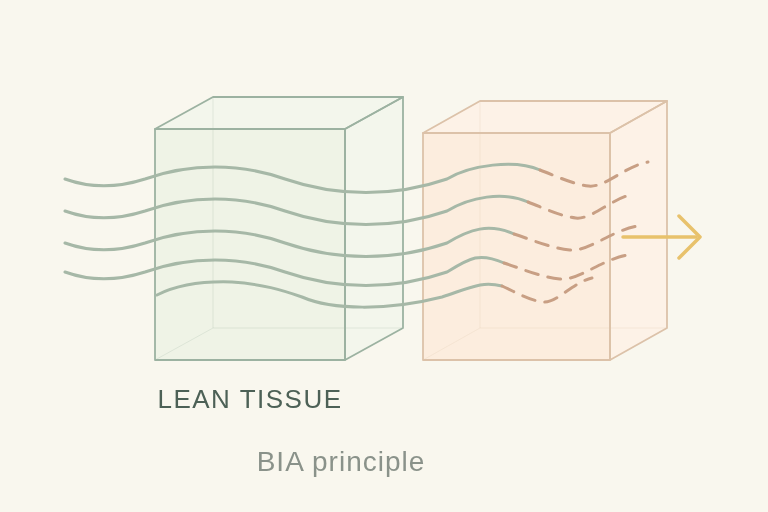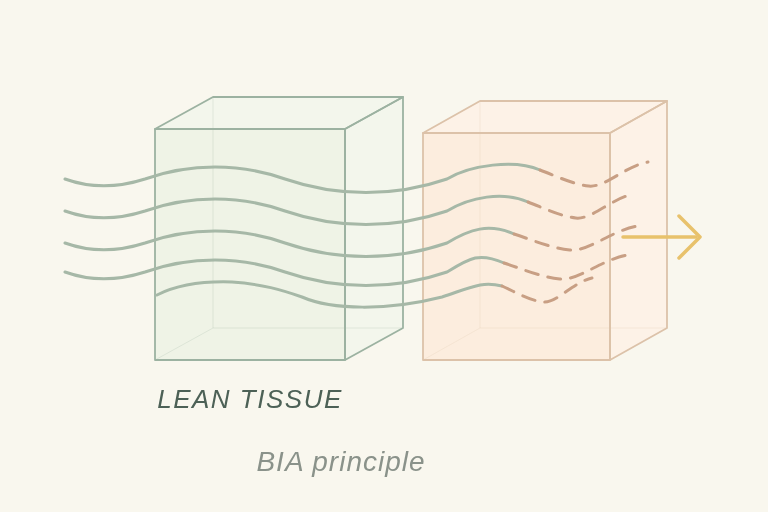--- a/index.html
+++ b/index.html
@@ -4,21 +4,20 @@
 <style>
   html,body{margin:0;padding:0;}
   body{
     width:768px;height:512px;overflow:hidden;
     background:var(--bg,#f9f7ee);
     font-family:"Liberation Sans",sans-serif;
   }
   .canvas{
     position:relative;width:756px;height:512px;
     background:var(--bg,#f9f7ee);
-    font-style:italic;
   }
   .canvas svg{position:absolute;left:0;top:0;}
   .tissue-label{
     position:absolute;top:384px;
     font-size:26px;font-weight:500;letter-spacing:1.5px;
     white-space:nowrap;transform:translateX(-50%);
   }
   .label-lean{left:250px;color:var(--lean-label,#4d6156);}
   .label-fat{left:524px;color:var(--fat-label,#786b5f);}
   .caption{

